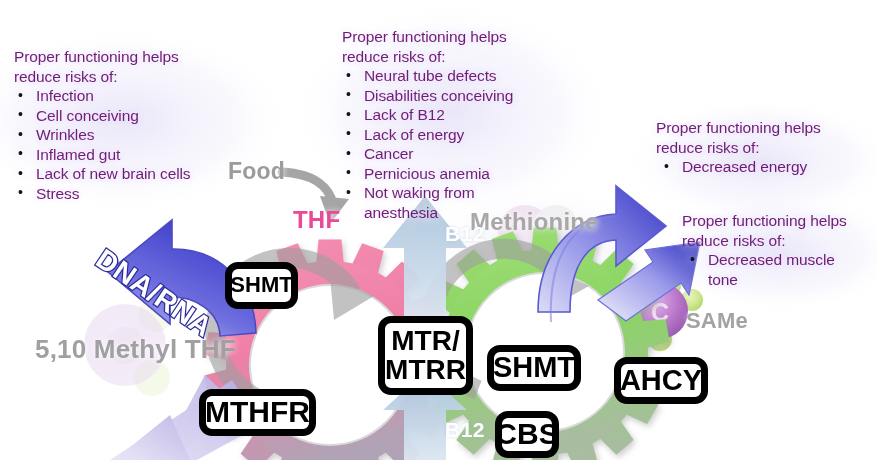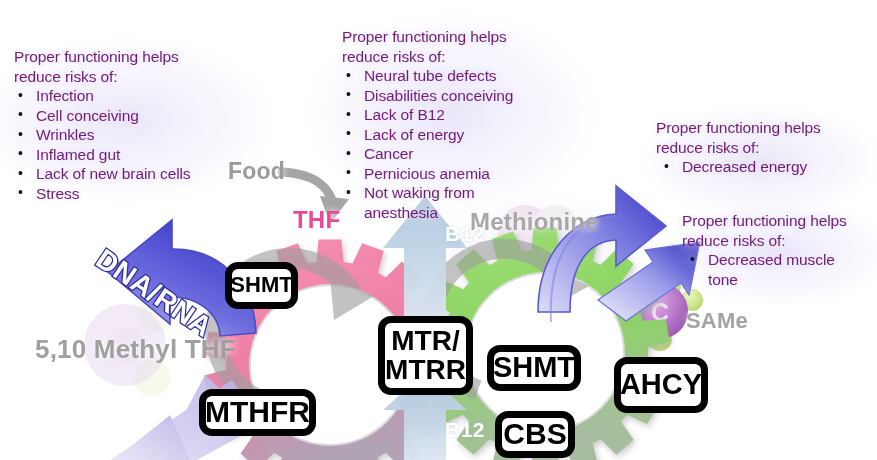--- a/index.html
+++ b/index.html
@@ -88,22 +88,22 @@
     display:flex;align-items:center;justify-content:center;
     text-align:center;
     line-height:1.02;
     box-sizing:border-box;
     white-space:pre-line;
   }
   #enz-shmt  {left:225px;top:262px;width:73px; height:47px;font-size:22px;}
   #enz-mthfr {left:199px;top:389px;width:117px;height:47px;font-size:30px;}
   #enz-mtrmtrr{left:378px;top:316px;width:95px;height:79px;font-size:28px;}
   #enz-bhmt  {left:487px;top:345px;width:94px; height:46px;font-size:29px;}
-  #enz-cbs   {left:495px;top:411px;width:80px; height:47px;font-size:30px;}
-  #enz-ahcy  {left:614px;top:357px;width:94px; height:56px;font-size:29px;}
+  #enz-cbs   {left:495px;top:411px;width:64px; height:47px;font-size:30px;}
+  #enz-ahcy  {left:614px;top:357px;width:94px; height:47px;font-size:29px;}
 
   
   #dnarna{
     position:absolute;left:108px;top:243px;
     transform:rotate(34deg);transform-origin:left top;
     font-weight:bold;font-size:28px;letter-spacing:0.5px;
     color:#ffffff;
     -webkit-text-stroke:2.5px #2b2b9c;
     paint-order:stroke fill;
     white-space:nowrap;z-index:5;

